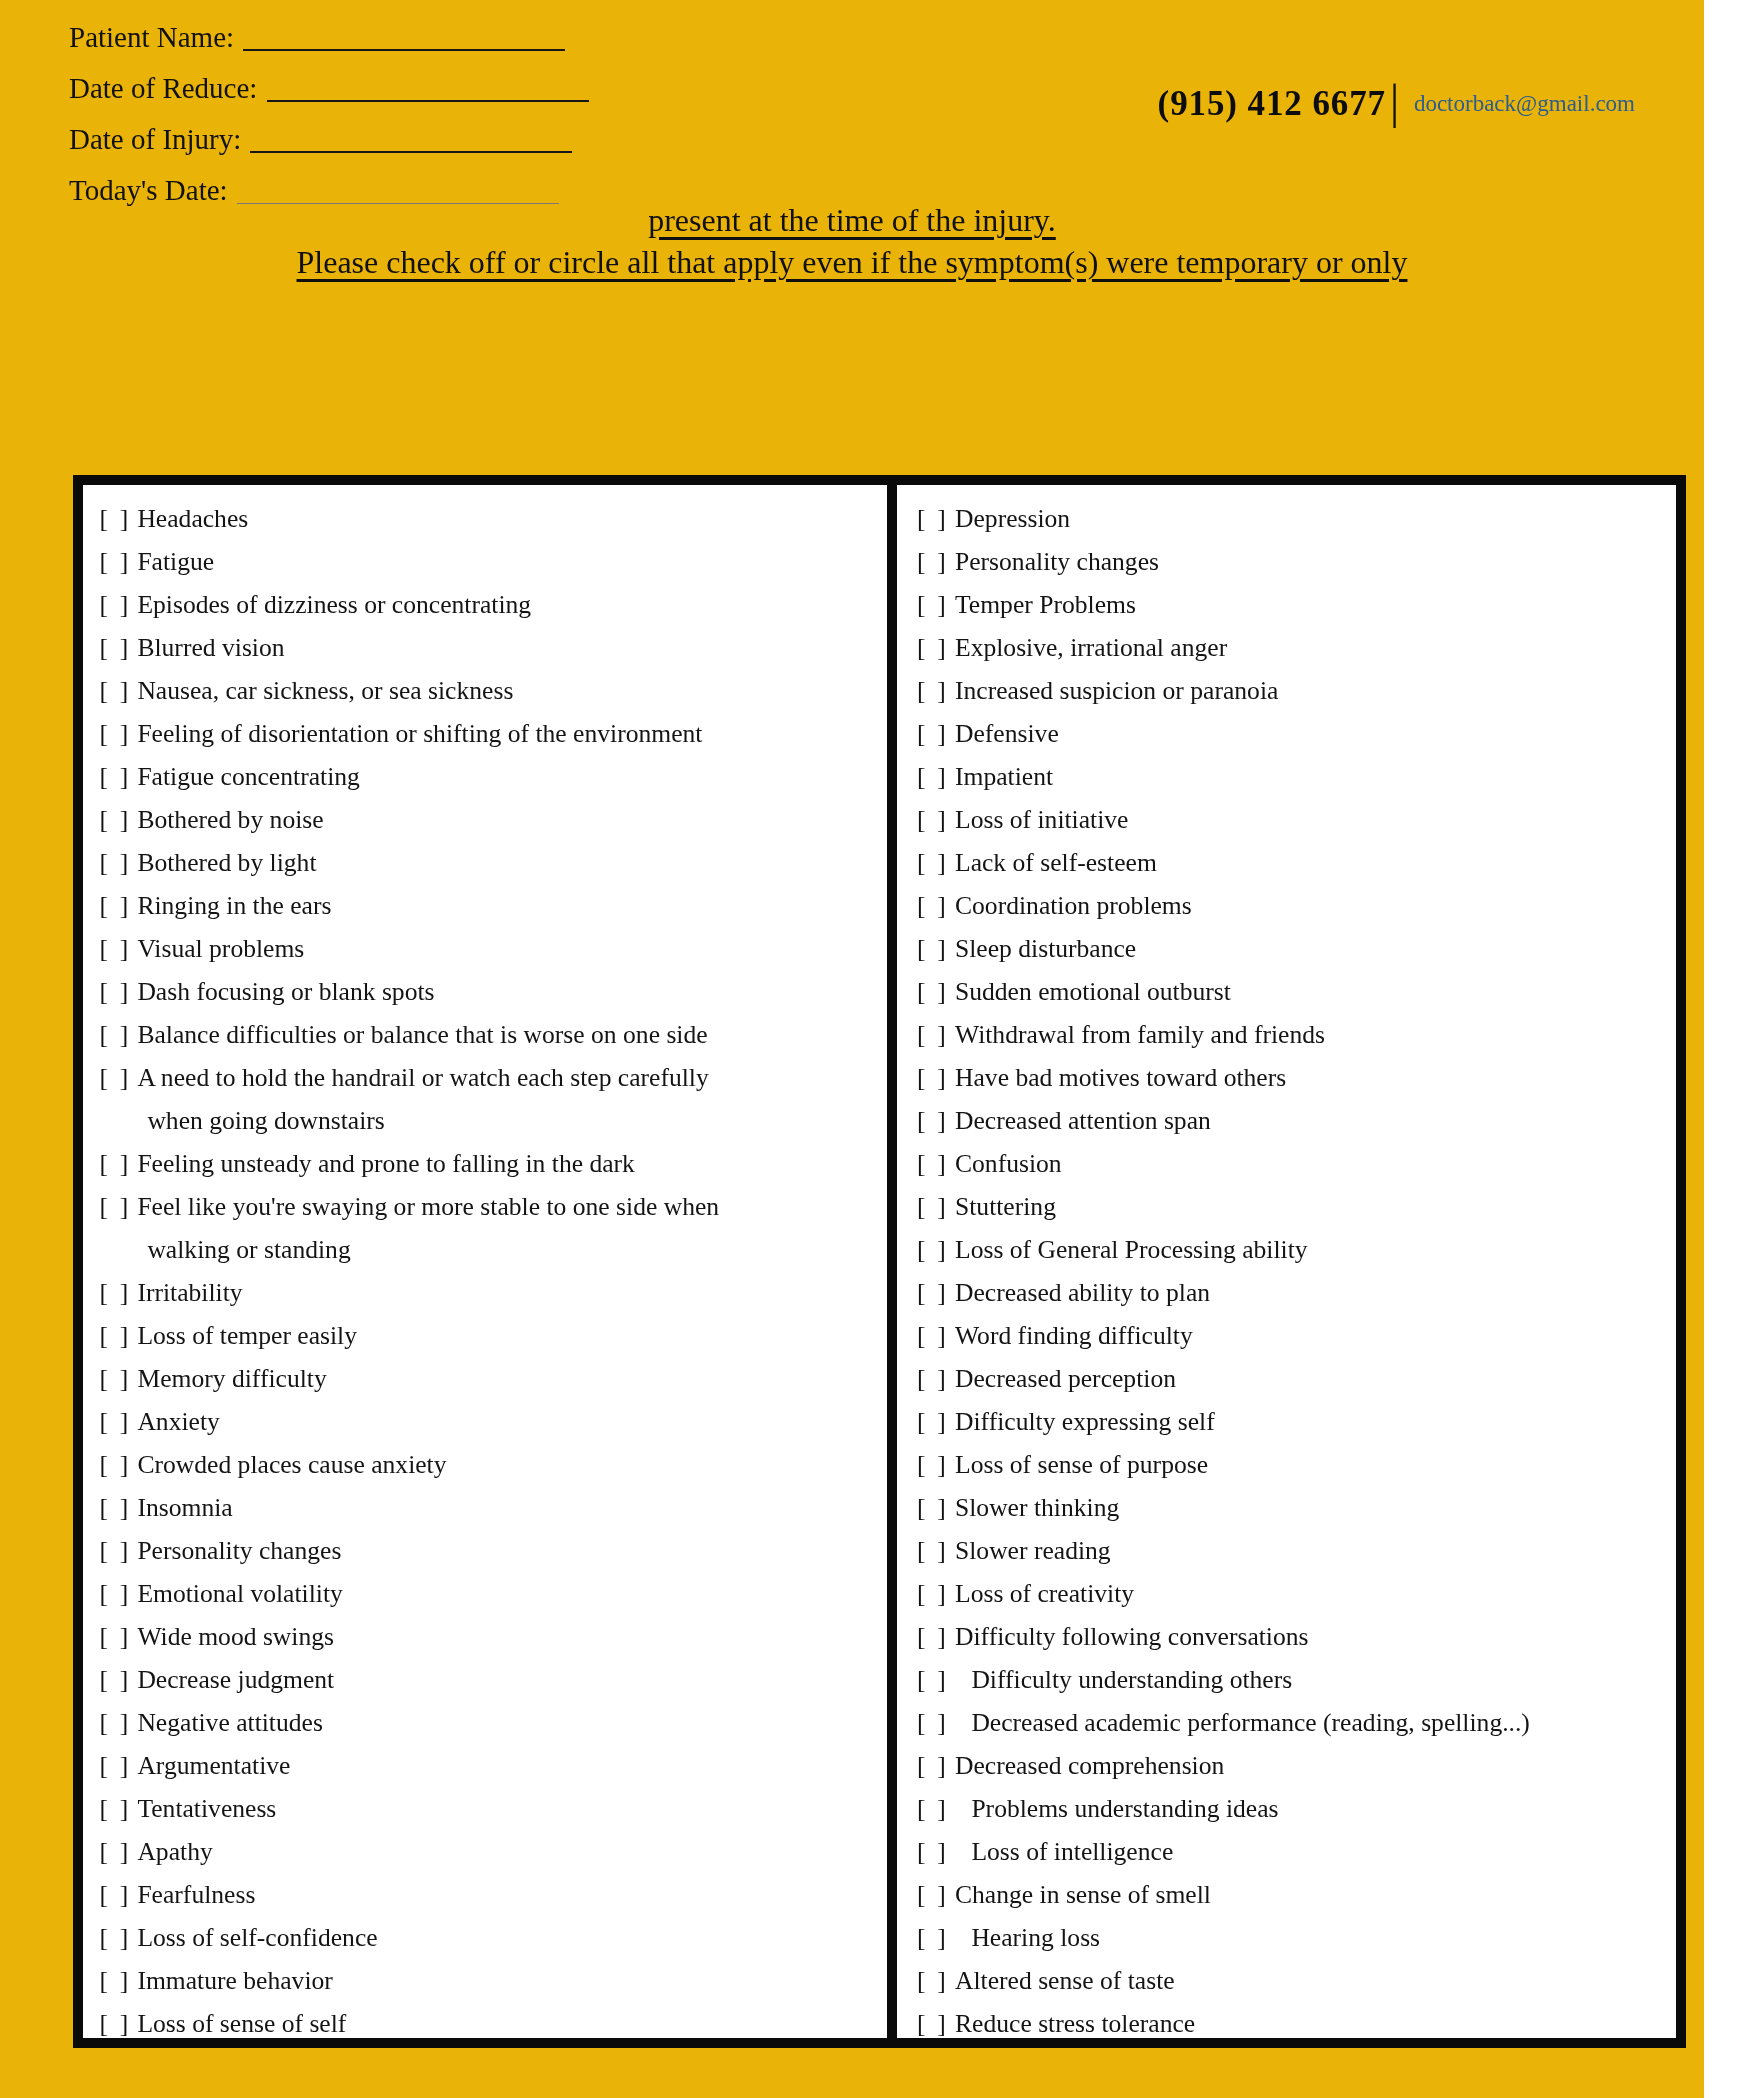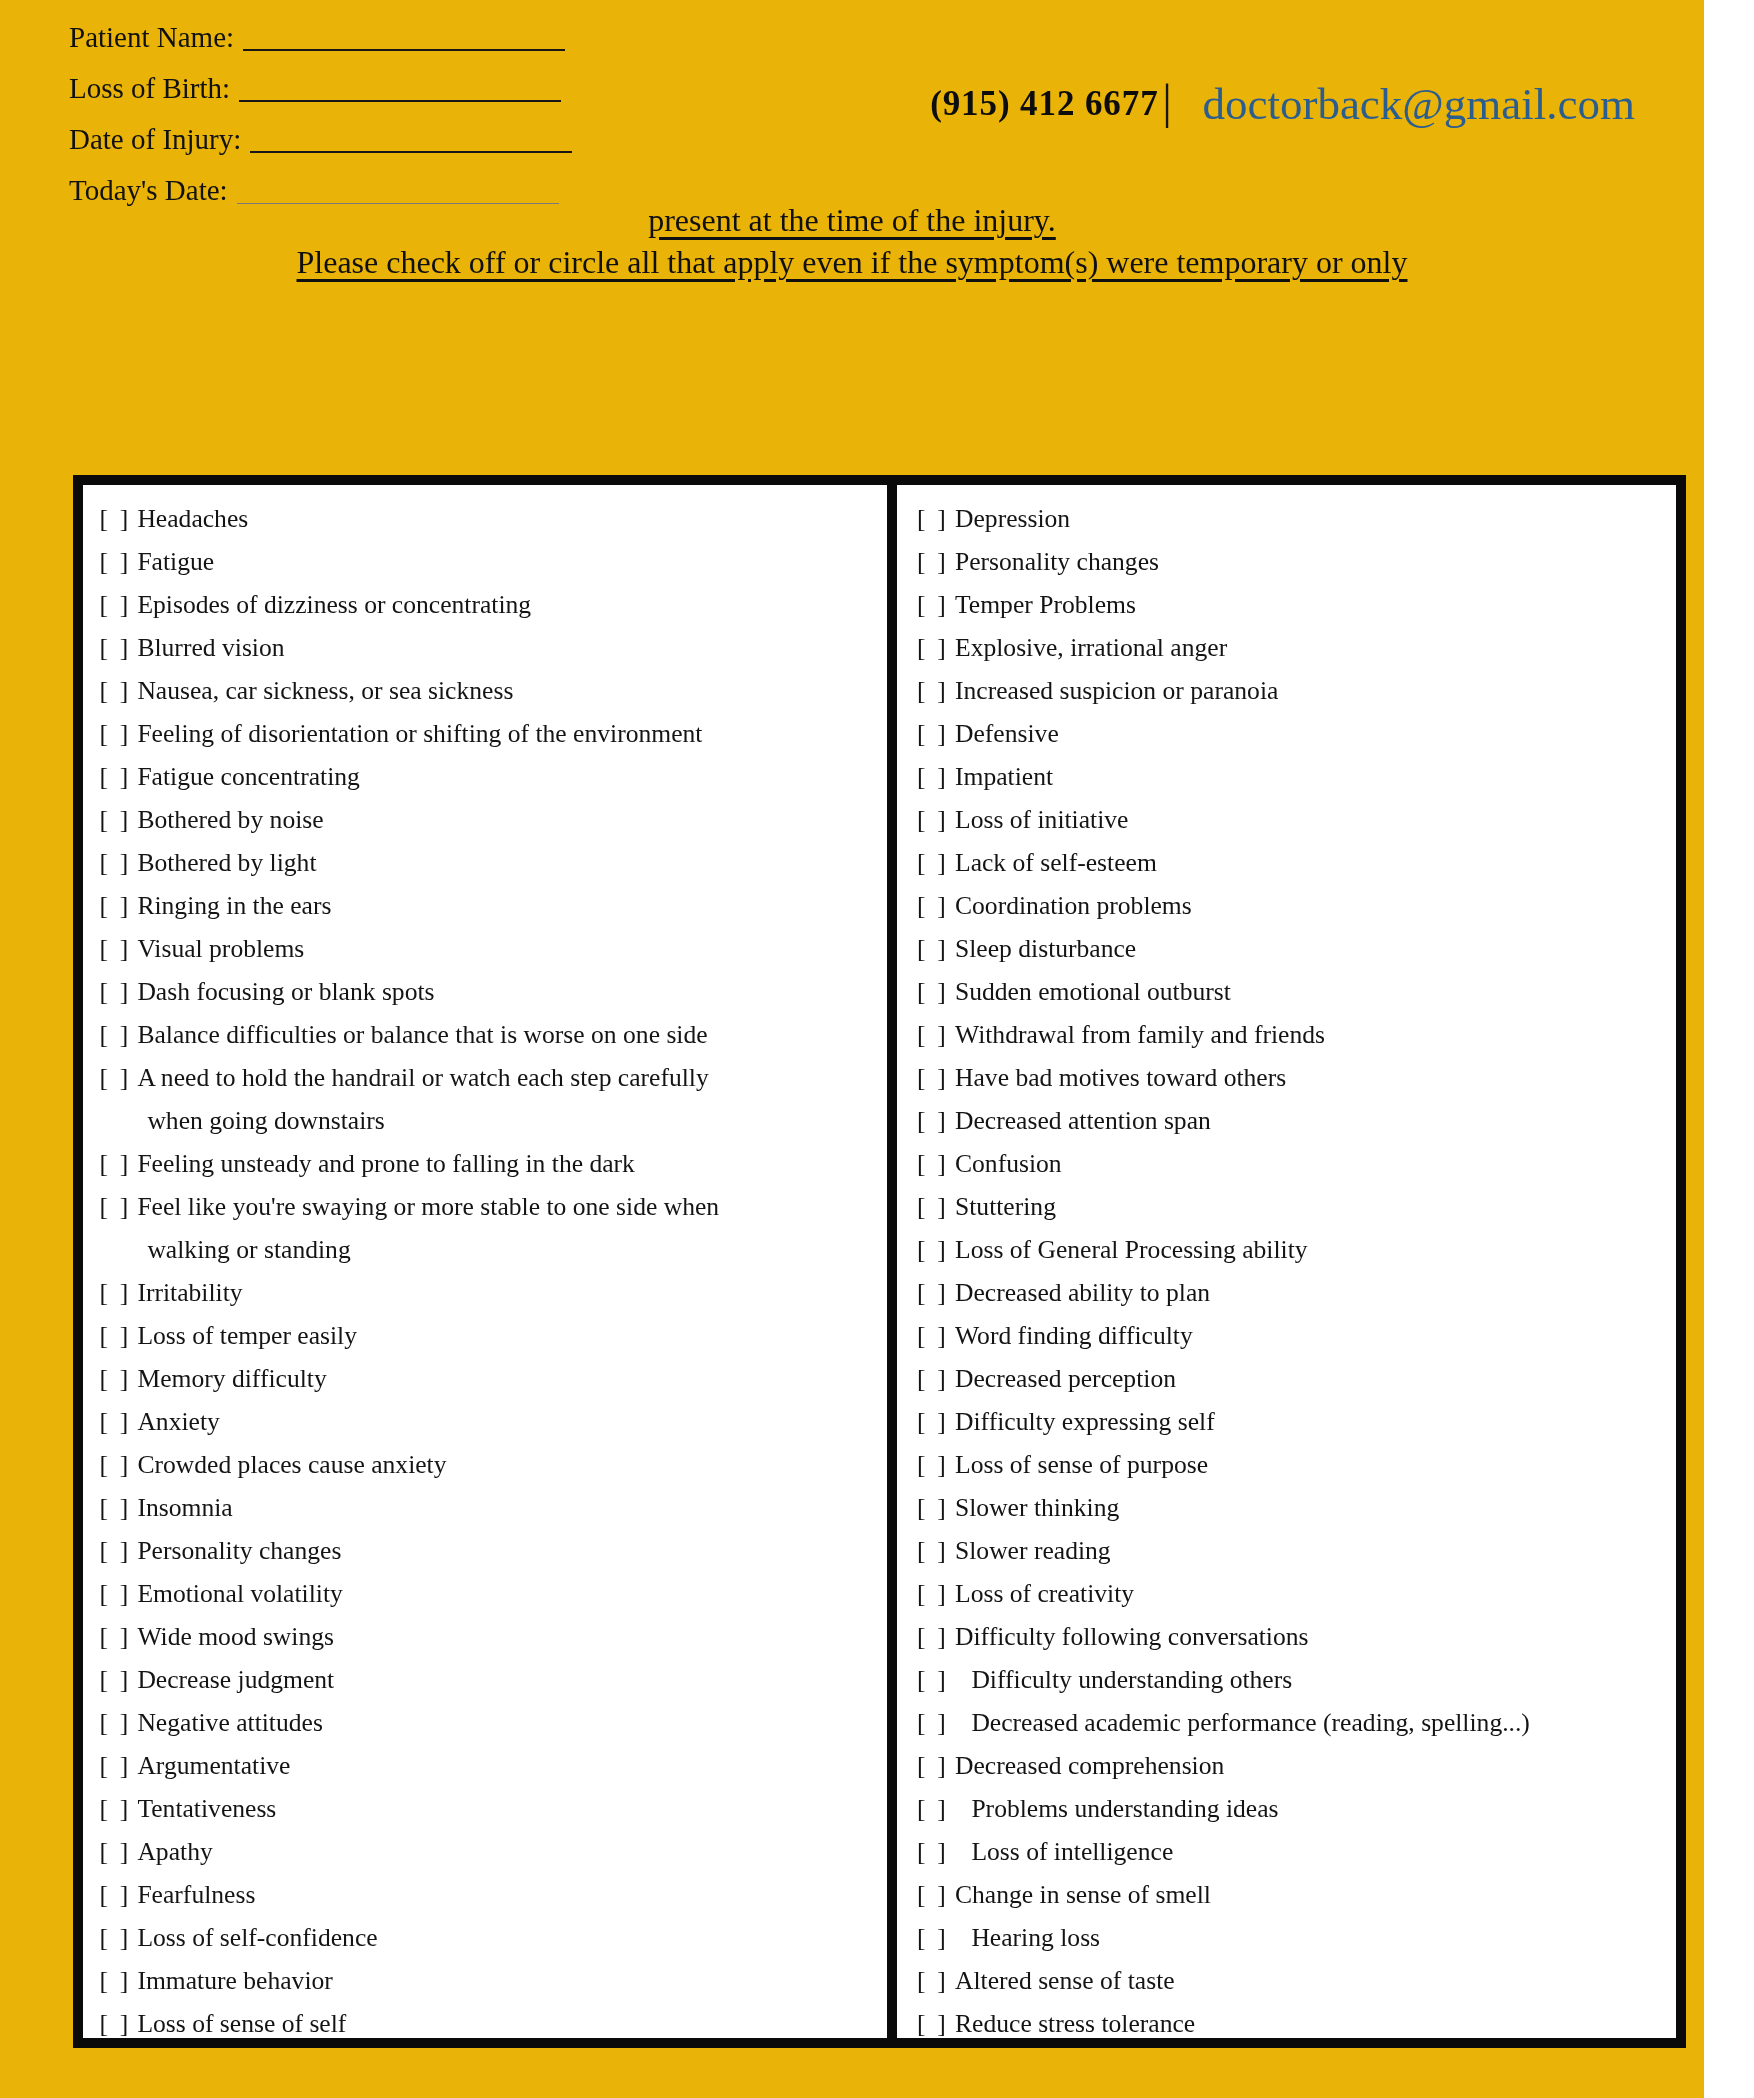--- a/index.html
+++ b/index.html
@@ -14,21 +14,21 @@
   
   .fields{position:absolute;left:69px;top:3.7px;}
   .field-row{display:flex;align-items:flex-end;height:51px;}
   .field-label{font-size:29px;line-height:1.15;white-space:nowrap;}
   .blank-line{display:inline-block;width:322px;border-bottom:2.7px solid #161616;margin-left:9.1px;margin-bottom:3.7px;height:0;}
   .blank-line.thin{border-bottom:1.8px solid #7a7a7a;}
   
   .contact{position:absolute;right:69px;top:76px;white-space:nowrap;display:flex;align-items:center;}
   .phone{font-size:35px;font-weight:bold;color:#0d0d0d;letter-spacing:0.9px;}
   .bar-sep{font-size:48px;font-weight:400;color:#161616;margin-left:3.7px;margin-right:14.6px;transform:translateY(-1.8px);}
-  .email{font-size:45px;color:#2b5d8e;margin-left:16px;}
+  .email{font-size:23px;color:#2b5d8e;}
   
   .instructions{position:absolute;left:0;top:199px;width:100%;text-align:center;font-size:32px;line-height:42px;color:#101010;}
   .instructions .u{text-decoration:underline;text-decoration-thickness:2.7px;text-underline-offset:6.4px;}
   
   .box{
     position:absolute;left:73px;top:475px;
     width:1613px;height:1573px;
     border:10px solid #0a0a0a;
     box-sizing:border-box;
     display:flex;
@@ -48,21 +48,21 @@
 <body>
 
 <div class="page">
 
   <div class="fields">
     <div class="field-row">
       <span class="field-label">Patient Name:</span>
       <span class="blank-line"></span>
     </div>
     <div class="field-row">
-      <span class="field-label">Loss of Birth:</span>
+      <span class="field-label">Date of Reduce:</span>
       <span class="blank-line"></span>
     </div>
     <div class="field-row">
       <span class="field-label">Date of Injury:</span>
       <span class="blank-line"></span>
     </div>
     <div class="field-row">
       <span class="field-label">Today's Date:</span>
       <span class="blank-line thin"></span>
     </div>

